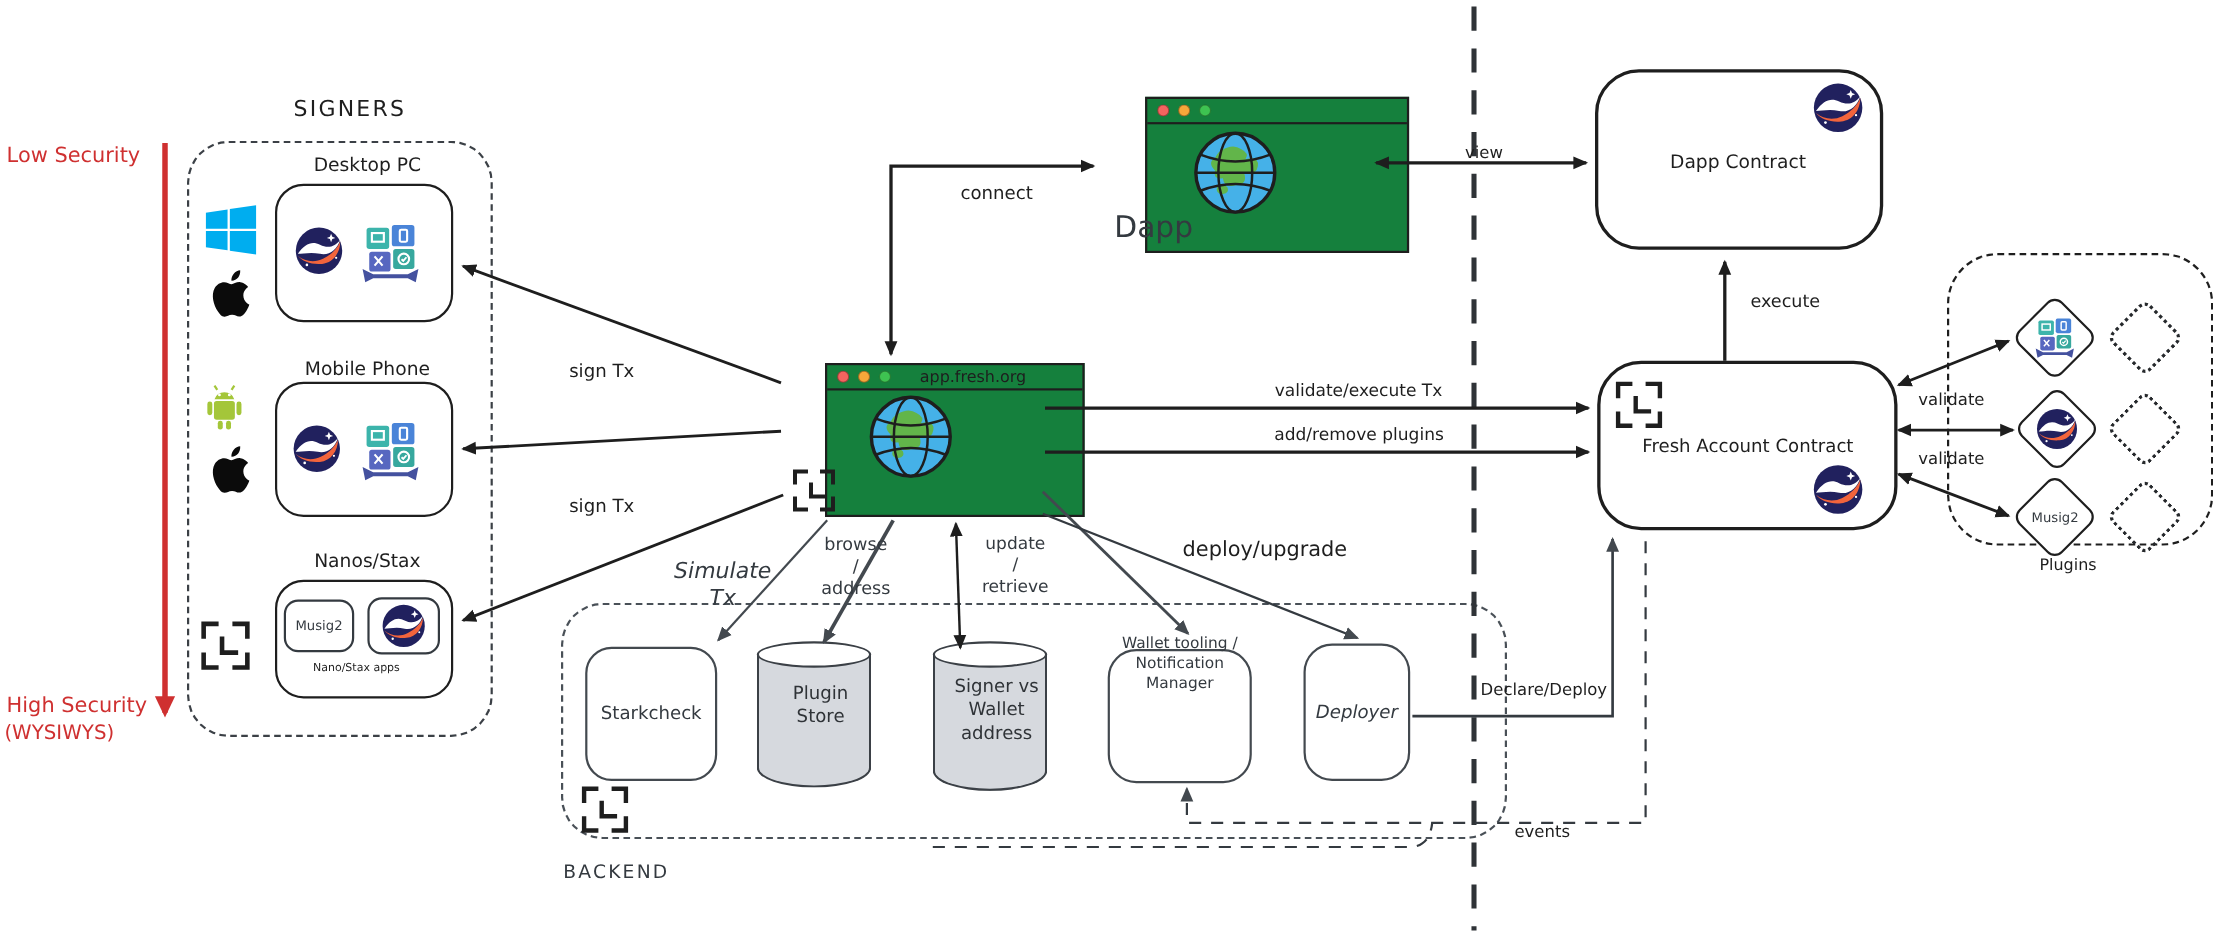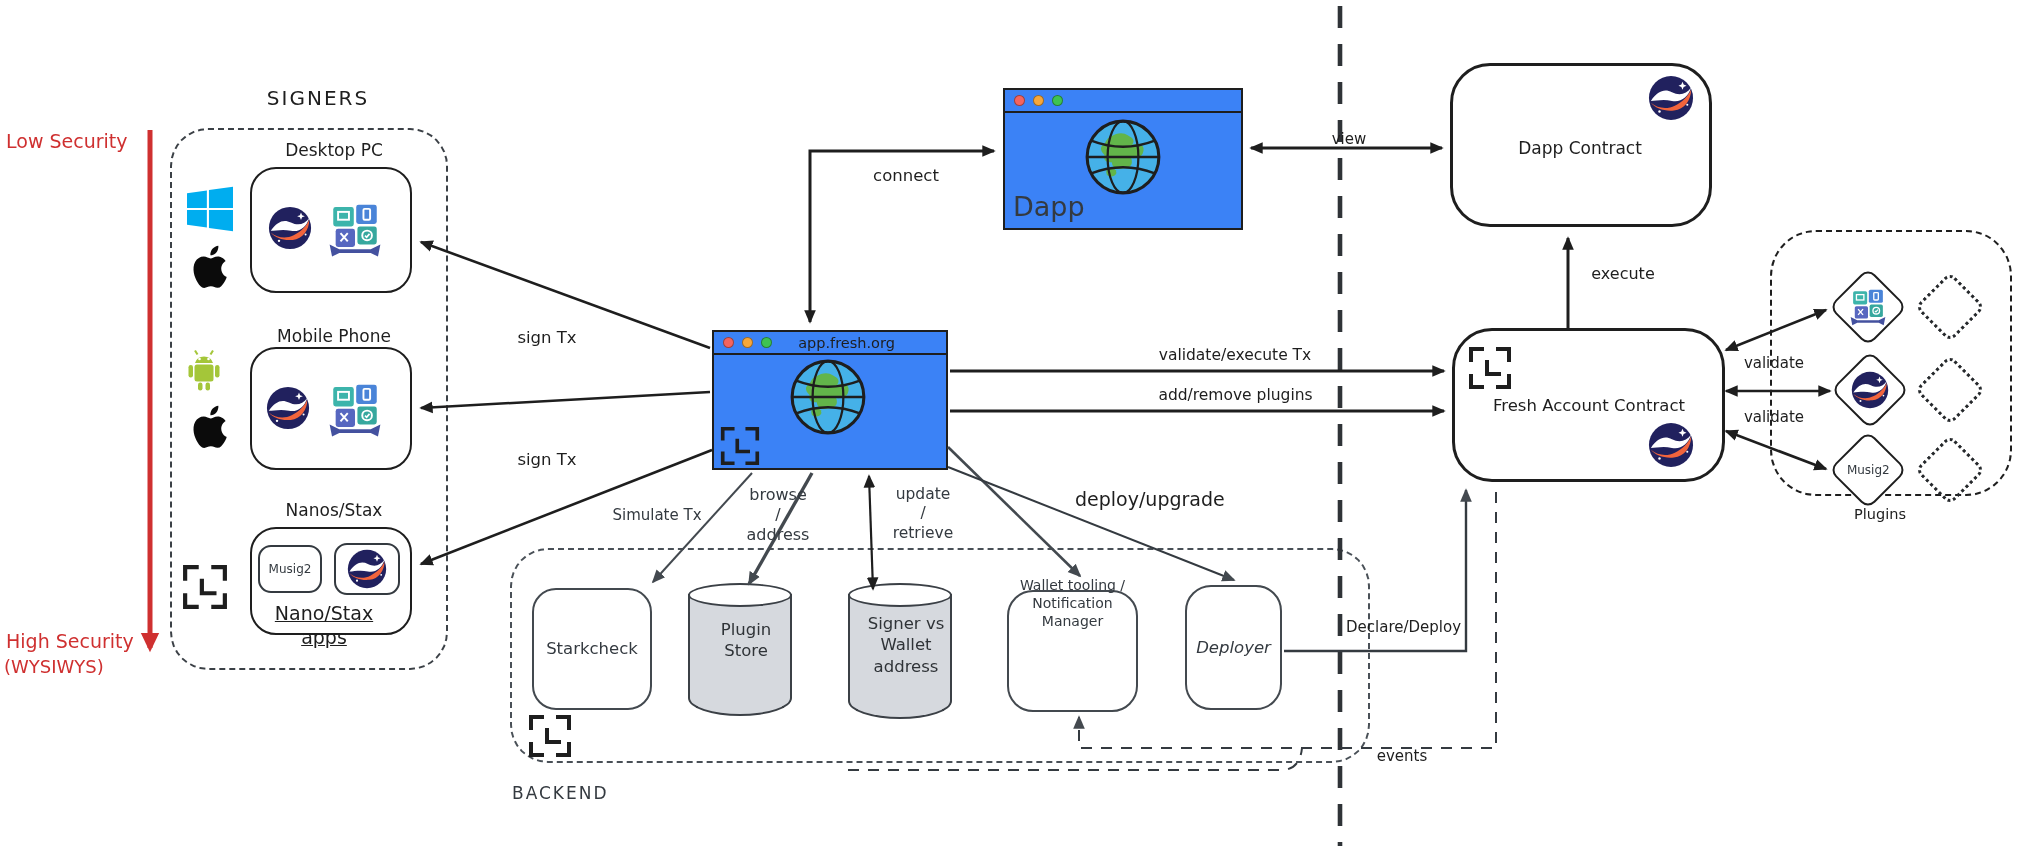--- a/index.html
+++ b/index.html
@@ -7,21 +7,21 @@
 .canvas{position:relative;width:2020px;height:860px;background:#fff;overflow:hidden;
         font-family:"DejaVu Sans",sans-serif;color:#1e1e1e;}
 svg.wires{position:absolute;left:0;top:0;z-index:4;pointer-events:none;}
 .lbl{position:absolute;text-align:center;line-height:1.25;z-index:6;}
 .left{text-align:left;}
 .red{color:#cf3030;}
 .gray{color:#343a40;}
 .box{position:absolute;border:2.6px solid #1e1e1e;border-radius:26px;background:#fff;z-index:3;}
 .gborder{border-color:#43494f;}
 .dashbox{position:absolute;border:2.6px dashed #3b4046;border-radius:38px;z-index:1;background:transparent;}
-.window{position:absolute;background:#3b82f6;border:2.6px solid #1e1e1e;z-index:3;}
+.window{position:absolute;background:#15803d;border:2.6px solid #1e1e1e;z-index:3;margin-left:38px;}
 .titlebar{height:23px;border-bottom:2.6px solid #1e1e1e;display:flex;align-items:center;padding:0 9px;gap:8px;}
 .dot{width:11px;height:11px;border-radius:50%;border:1.5px solid rgba(0,0,0,.35);flex:0 0 auto;}
 .dot.r{background:#f4645f;} .dot.y{background:#f7a73a;} .dot.g{background:#3ec351;}
 .url{flex:1;text-align:center;font-size:14.5px;padding-right:24px;}
 .icon{position:absolute;z-index:5;}
 .icon svg{width:100%;height:100%;display:block;}
 .cyl{position:absolute;z-index:3;}
 .cyl .side{position:absolute;left:0;right:0;top:11px;bottom:0;background:#d6d9de;border:2.6px solid #3b4046;border-top:none;border-radius:0 0 50% 50%/0 0 18px 18px;}
 .cyl .lid{position:absolute;left:0;right:0;top:0;height:24px;background:#fff;border:2.6px solid #3b4046;border-radius:50%;}
 .cyl .txt{position:absolute;left:3px;right:3px;top:36px;text-align:center;font-size:16.5px;color:#2f3337;line-height:1.3;z-index:2;margin-left:12px;}
@@ -199,21 +199,21 @@
   <span class="icon" style="left:347px;top:549px;width:40px;height:40px;">
       <svg viewBox="0 0 48 48">
         <circle cx="24" cy="24" r="23" fill="#21215e"></circle>
         <path d="M3 27 C10 17 17 14 25 18 C33 22 40 20 45 13 C42 23 34 29 25 27 C16 25 8 27 3 27 Z" fill="#fff"></path>
         <path d="M3 29 C10 35 20 36 28 32 C36 28 42 22 45 15 C45 26 38 36 27 37 C17 38 8 35 3 29 Z" fill="#f2643c"></path>
         <path d="M36 7 l1.2 3 l3 1.2 l-3 1.2 l-1.2 3 l-1.2 -3 l-3 -1.2 l3 -1.2 z" fill="#fff"></path>
         <circle cx="12" cy="38" r="1.3" fill="#fff"></circle>
         <circle cx="41" cy="31" r="1.1" fill="#fff"></circle>
       </svg>
     </span>
-  <div class="lbl" style="left:252px;top:602px;width:144px;font-size:19px;text-decoration:underline;">Nano/Stax apps</div>
+  <div class="lbl" style="left:252px;top:602px;width:144px;font-size:10px;">Nano/Stax apps</div>
 
   <div class="window" style="left:1003px;top:88px;width:240px;height:142px;">
     <div class="titlebar">
       <span class="dot r"></span>
       <span class="dot y"></span>
       <span class="dot g"></span>
     </div>
   </div>
   <span class="icon" style="left:1082px;top:116px;width:82px;height:82px;">
       <svg viewBox="0 0 80 80">
@@ -256,21 +256,21 @@
         <path d="M19 16 V28 H31"></path>
       </svg>
     </span>
 
   <div class="lbl" style="left:860px;top:166px;width:92px;font-size:16.5px;">connect</div>
   <div class="lbl" style="left:1318px;top:130px;width:62px;font-size:15px;">view</div>
   <div class="lbl" style="left:502px;top:328px;width:90px;font-size:16.5px;">sign Tx</div>
   <div class="lbl" style="left:502px;top:450px;width:90px;font-size:16.5px;">sign Tx</div>
   <div class="lbl" style="left:1140px;top:346px;width:190px;font-size:15.5px;">validate/execute Tx</div>
   <div class="lbl" style="left:1143px;top:386px;width:185px;font-size:15.5px;">add/remove plugins</div>
-  <div class="lbl gray" style="left:603px;top:506px;width:108px;font-size:15px;">Simulate Tx</div>
+  <div class="lbl gray" style="left:603px;top:506px;width:108px;font-size:20px;font-style:italic;">Simulate Tx</div>
   <div class="lbl gray" style="left:736px;top:485px;width:84px;font-size:16px;">
     <span>browse</span><br><span>/</span><br><span>address</span>
   </div>
   <div class="lbl gray" style="left:880px;top:485px;width:86px;font-size:15.5px;">
     <span>update</span><br><span>/</span><br><span>retrieve</span>
   </div>
   <div class="lbl" style="left:1075px;top:488px;width:128px;font-size:19px;">deploy/upgrade</div>
   <div class="lbl" style="left:1585px;top:264px;width:76px;font-size:16px;">execute</div>
   <div class="lbl" style="left:1732px;top:354px;width:84px;font-size:15px;">validate</div>
   <div class="lbl" style="left:1732px;top:408px;width:84px;font-size:15px;">validate</div>

